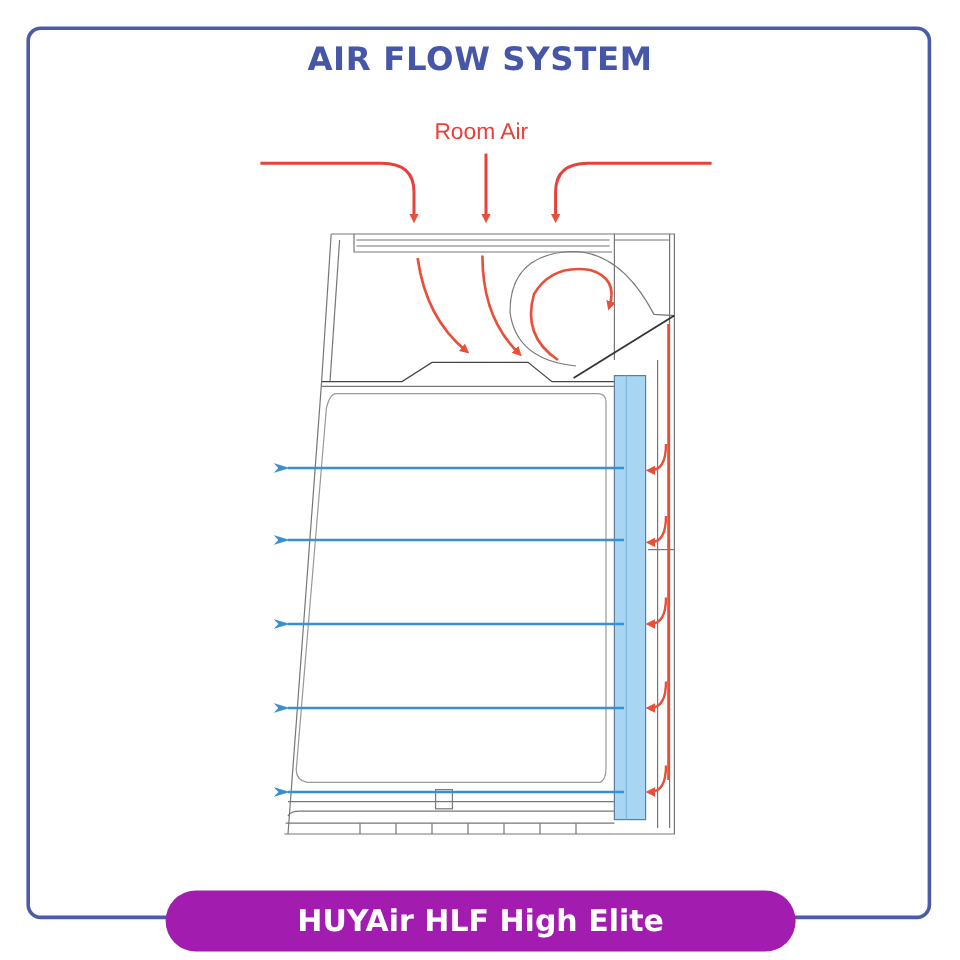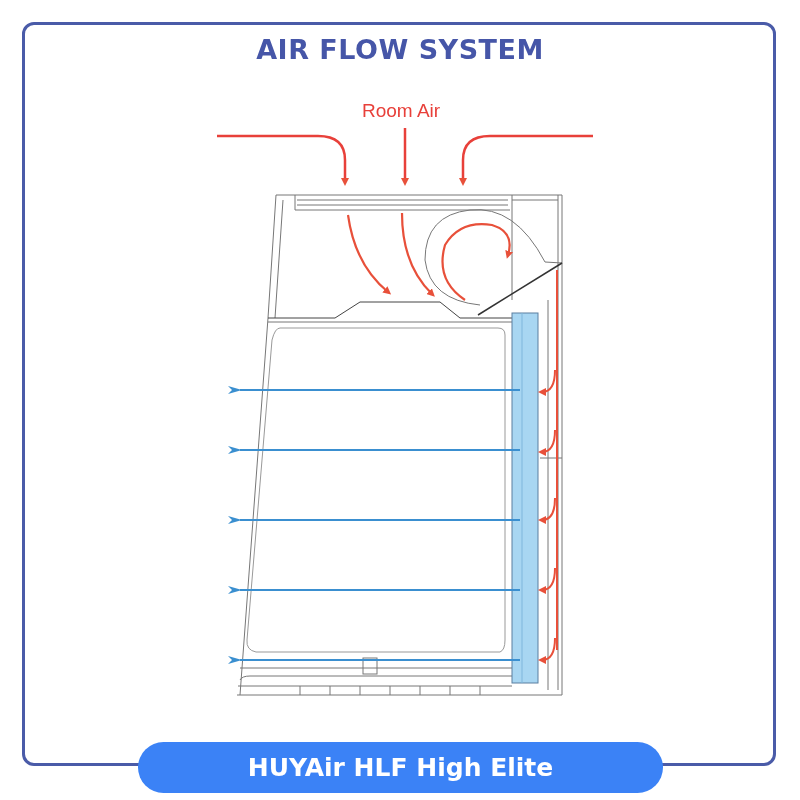--- a/index.html
+++ b/index.html
@@ -12,21 +12,21 @@
       position: absolute; left: 0; top: 34px; width: 800px; text-align: center;
       color: #4656a8; font-weight: bold; font-size: 27px; letter-spacing: 0.5px;
     }
     .room-air {
       position: absolute; left: 362px; top: 100px; color: #e8403a; font-size: 19px;
       font-family: "Liberation Sans", sans-serif;
       text-align: right;
     }
     .pill {
       position: absolute; left: 138px; top: 742px; width: 525px; height: 51px;
-      background: #3b82f6; border-radius: 26px; color: #fff; text-align: center;
+      background: #a21caf; border-radius: 26px; color: #fff; text-align: center;
       line-height: 51px; font-weight: bold; font-size: 25px;
     }
     svg.diagram { position: absolute; left: 0; top: 0; }
   </style>
 </head>
 <body>
 
 <div class="frame"></div>
 
 <div class="title">AIR FLOW SYSTEM</div>

